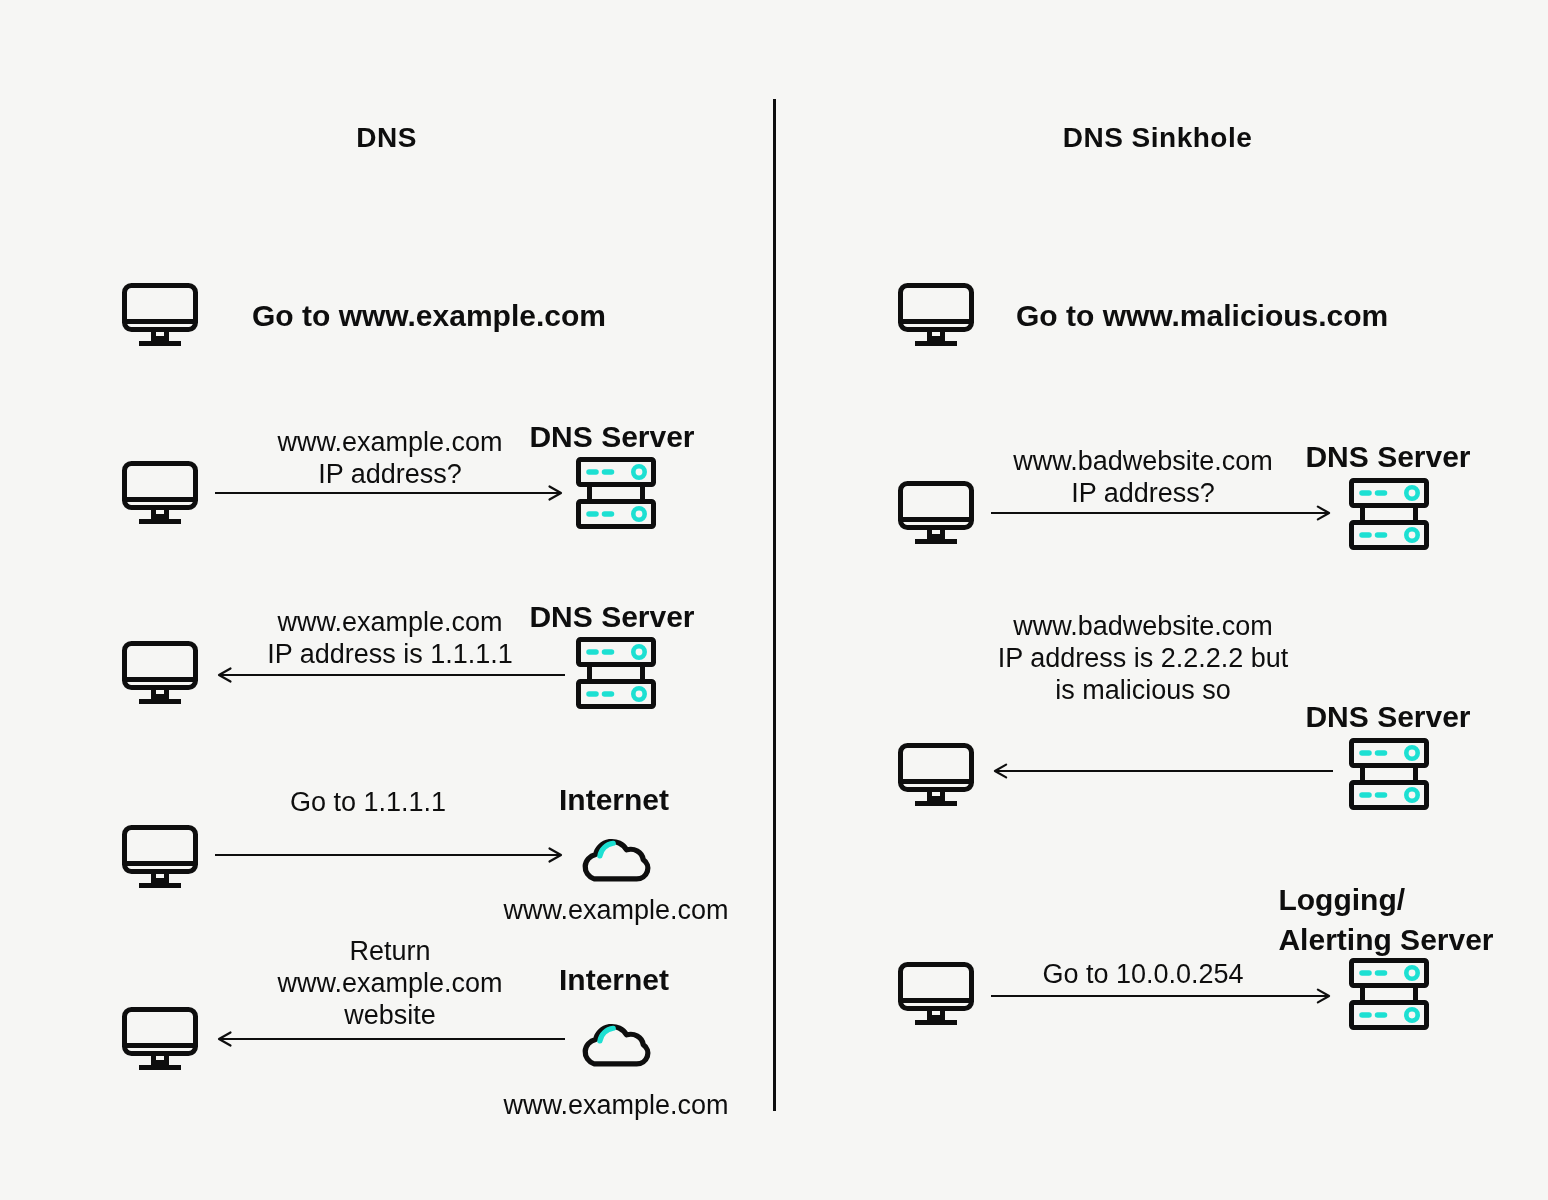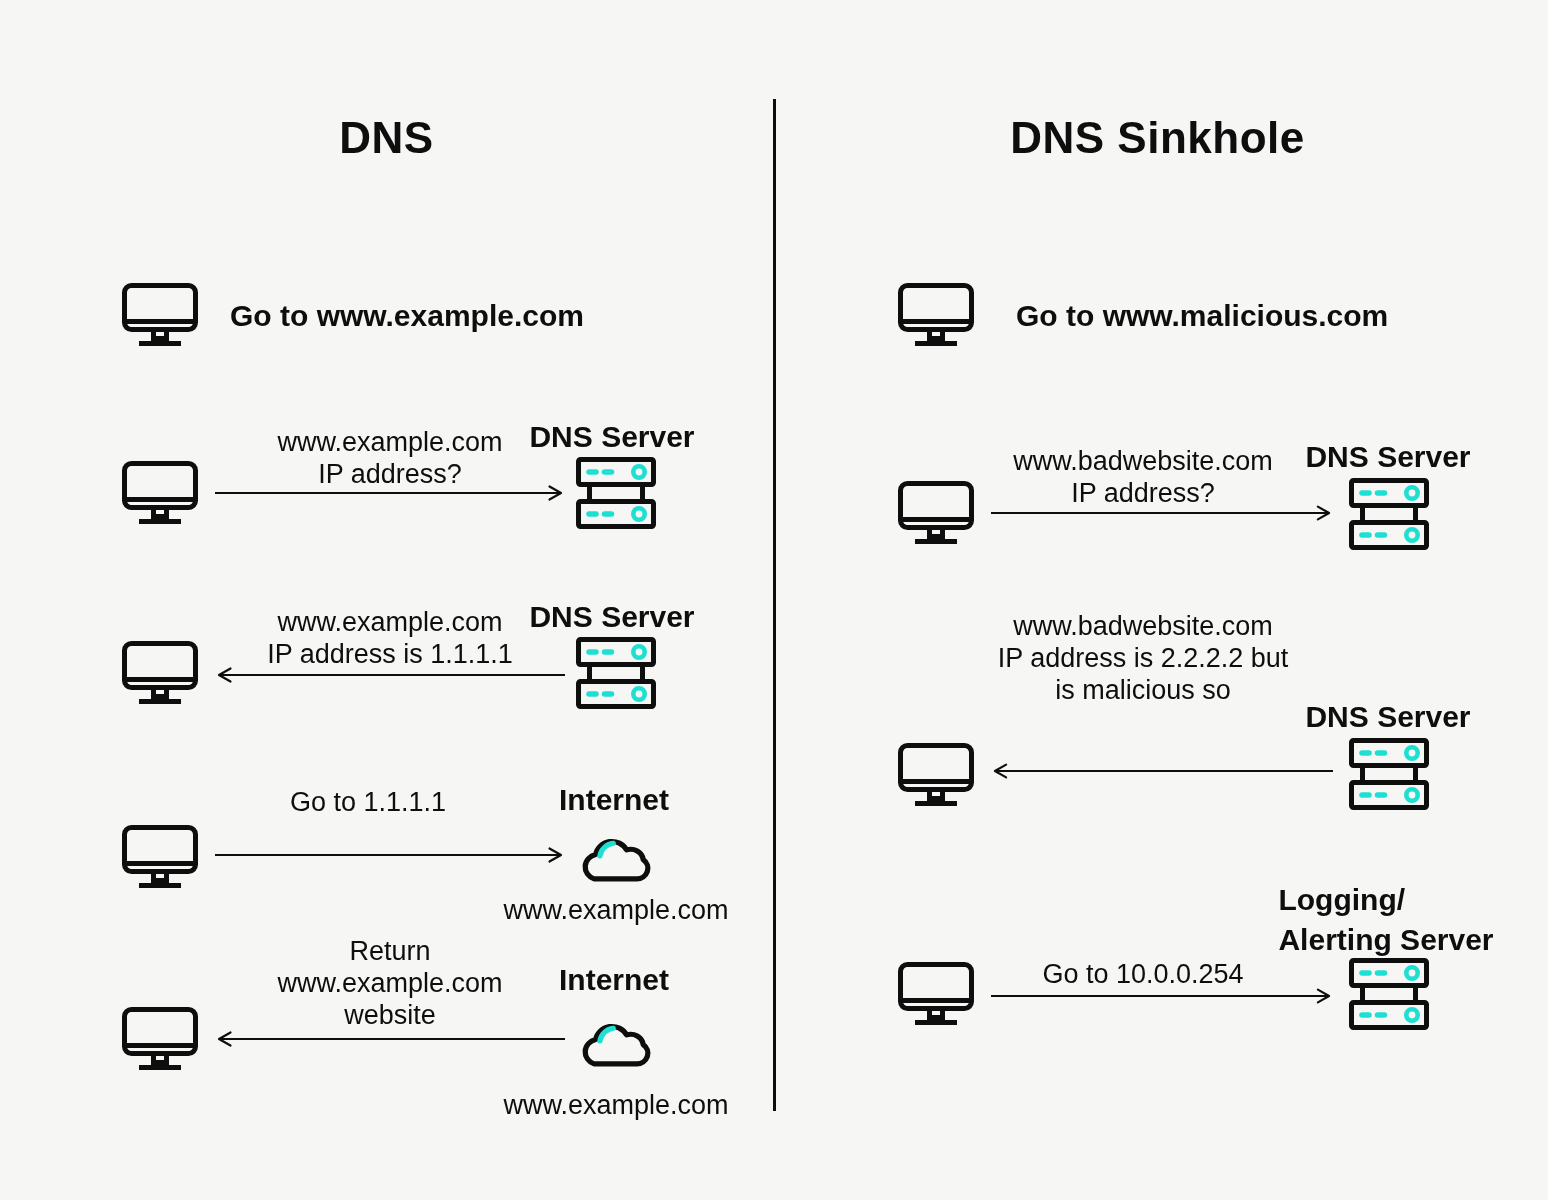--- a/index.html
+++ b/index.html
@@ -17,21 +17,21 @@
     color:var(--ink);
     overflow:hidden;
   }
   .divider{
     position:absolute;left:773px;top:99px;width:3px;height:1012px;
     background:var(--ink);
   }
   .col-title{
     position:absolute;top:115px;width:773px;
     text-align:center;
-    font-size:44px;line-height:46px;font-weight:700;letter-spacing:.5px;
+    font-size:28px;line-height:46px;font-weight:700;letter-spacing:.5px;
   }
   .col-title.left{left:0;}
   .col-title.right{left:771px;}
   .icon{position:absolute;color:var(--ink);}
   .note{
     position:absolute;
     transform:translateX(-50%);
     text-align:center;white-space:nowrap;
     font-size:27px;line-height:32px;font-weight:400;
   }
@@ -60,21 +60,21 @@
   <h1 class="col-title left">DNS</h1>
 
   <span class="icon" style="left:122px;top:283px">
   <svg width="76" height="66" viewBox="0 0 76 66">
     <rect class="stroke" x="2.5" y="2.5" width="71" height="44" rx="7"></rect>
     <line class="stroke" x1="3" y1="38.5" x2="73" y2="38.5"></line>
     <rect class="stroke" x="31.5" y="46.5" width="13" height="9"></rect>
     <line class="stroke" x1="17" y1="60.5" x2="59" y2="60.5"></line>
   </svg>
 </span>
-  <div class="blabel" style="left:230px;top:299px">Go to www.example.com</div>
+  <div class="blabel" style="left:252px;top:299px">Go to www.example.com</div>
 
   <div class="note" style="left:390px;top:426px">
     <div>www.example.com</div>
     <div>IP address?</div>
   </div>
   <span class="icon arrow" style="left:215px;top:484px;position:absolute">
   <svg width="350" height="18" viewBox="0 0 350 18" class="arrow-svg">
     <path d="M0 9 H345"></path>
     <path d="M334.5 2.5 L346 9 L334.5 15.5" stroke-linecap="round" stroke-linejoin="round"></path>
   </svg>

